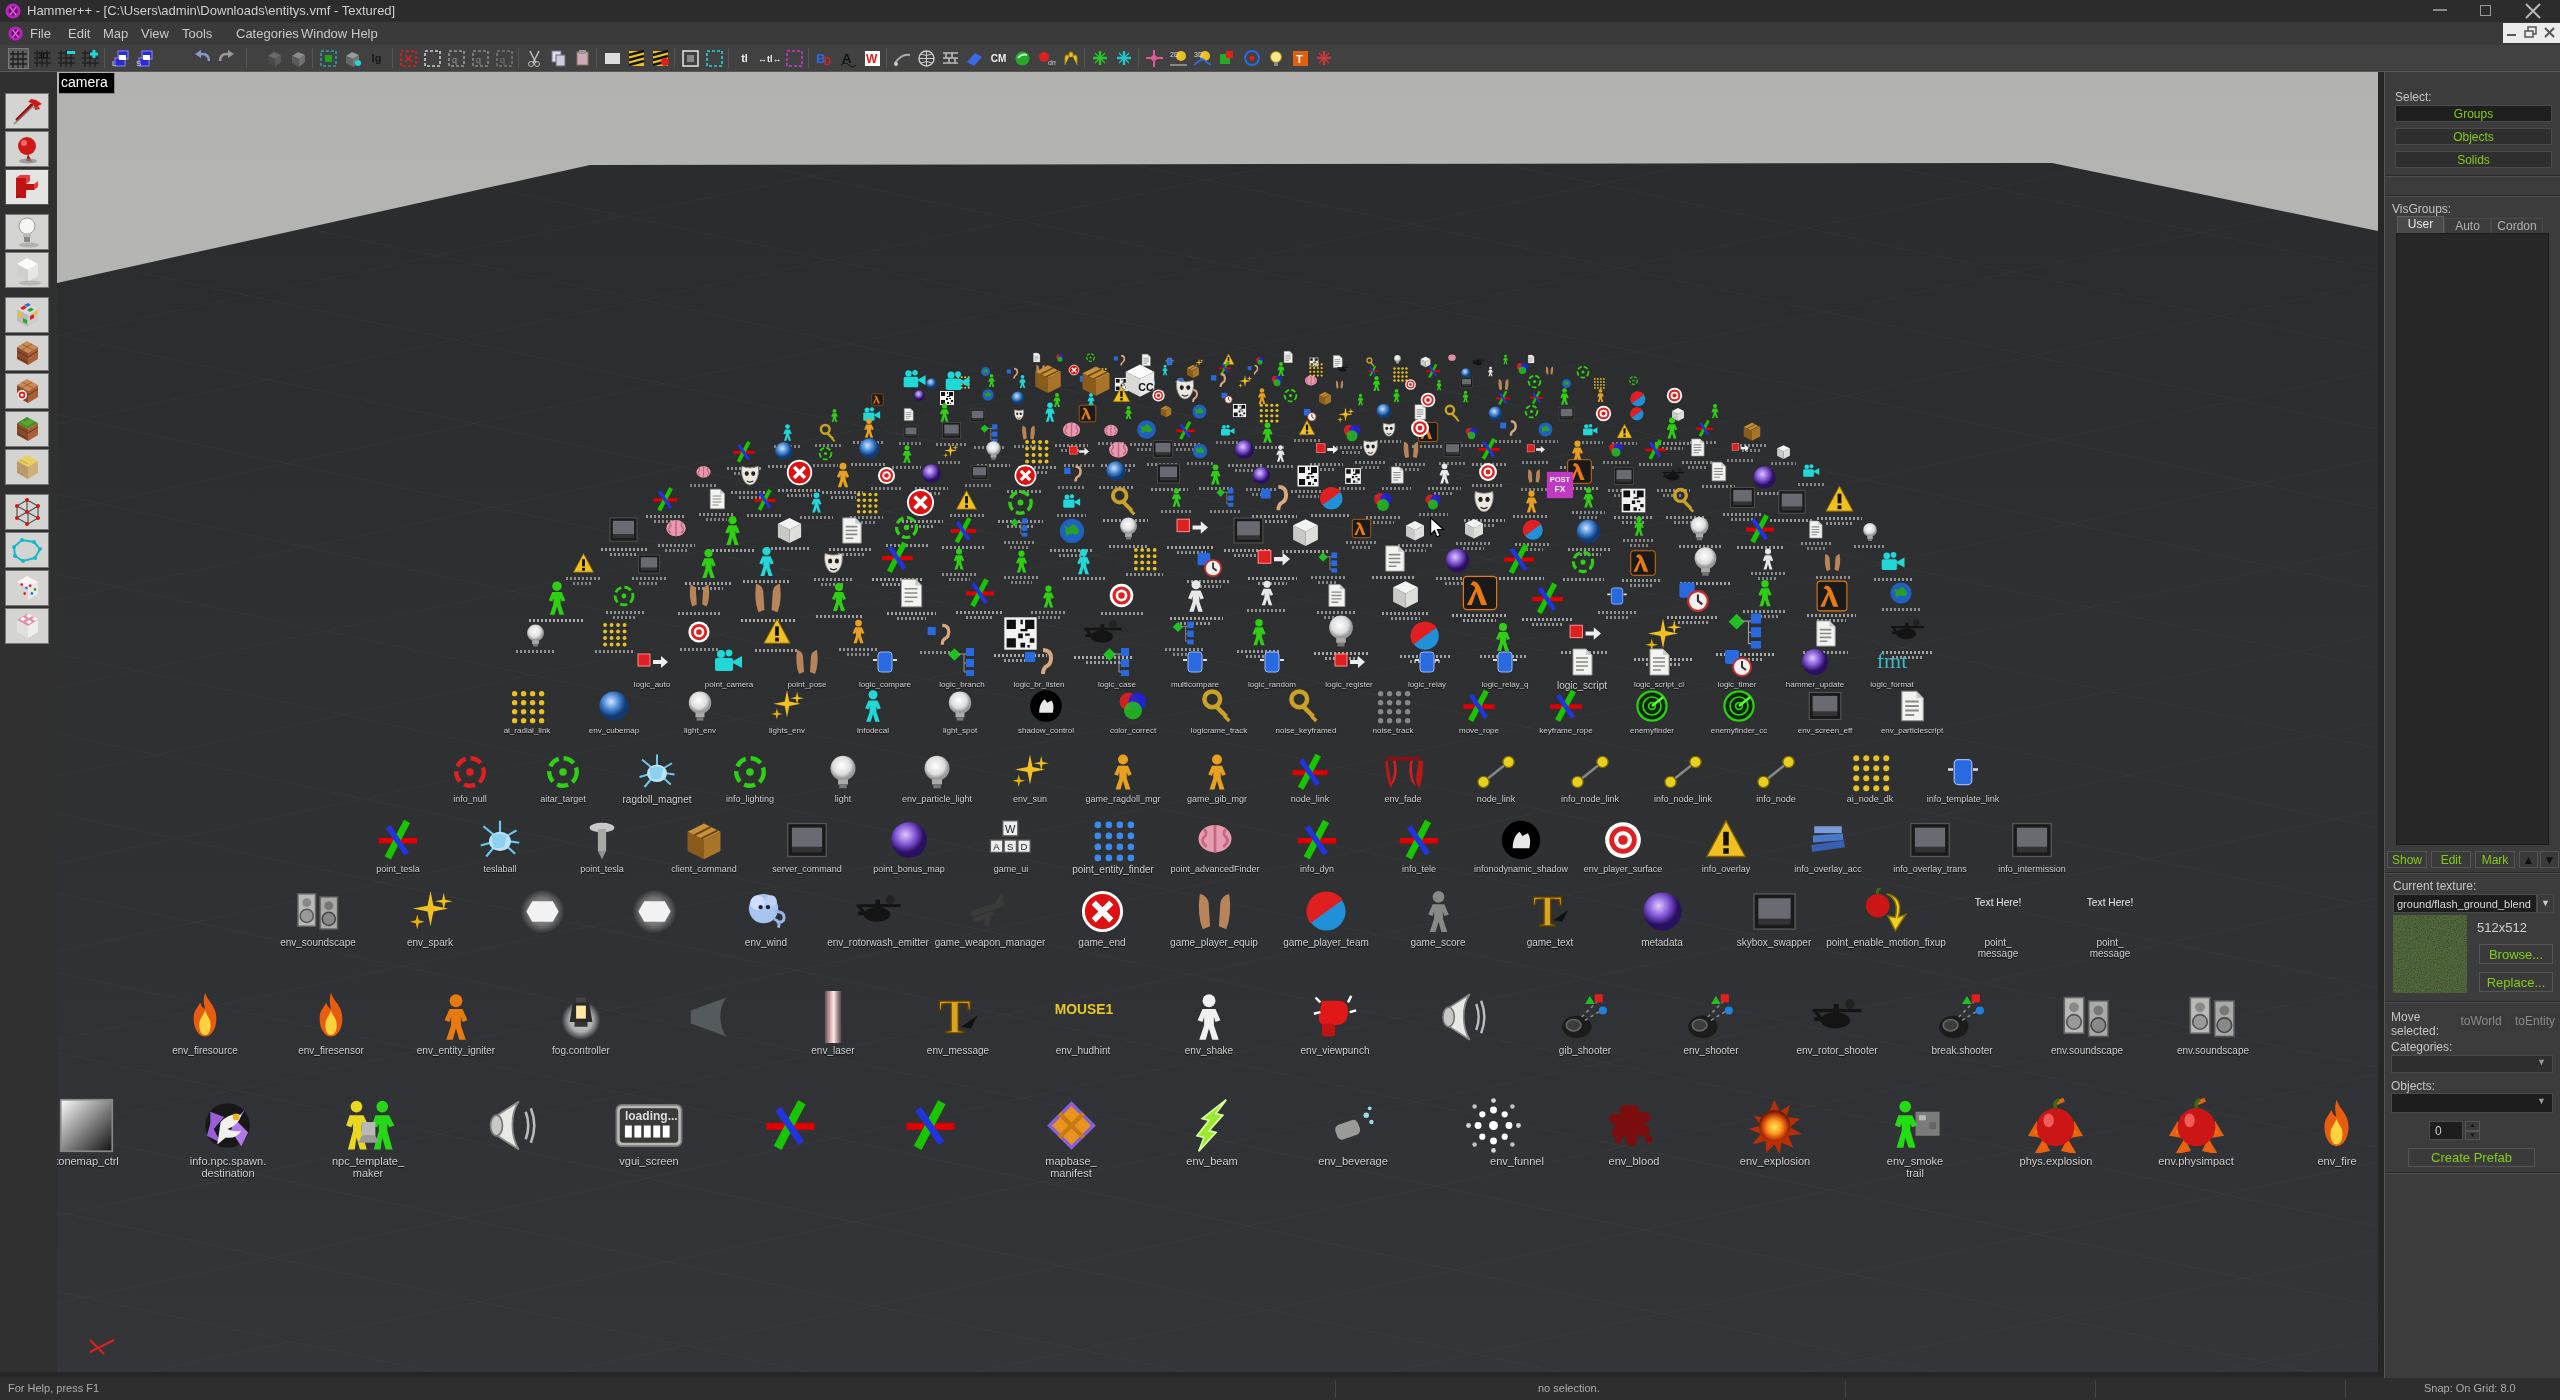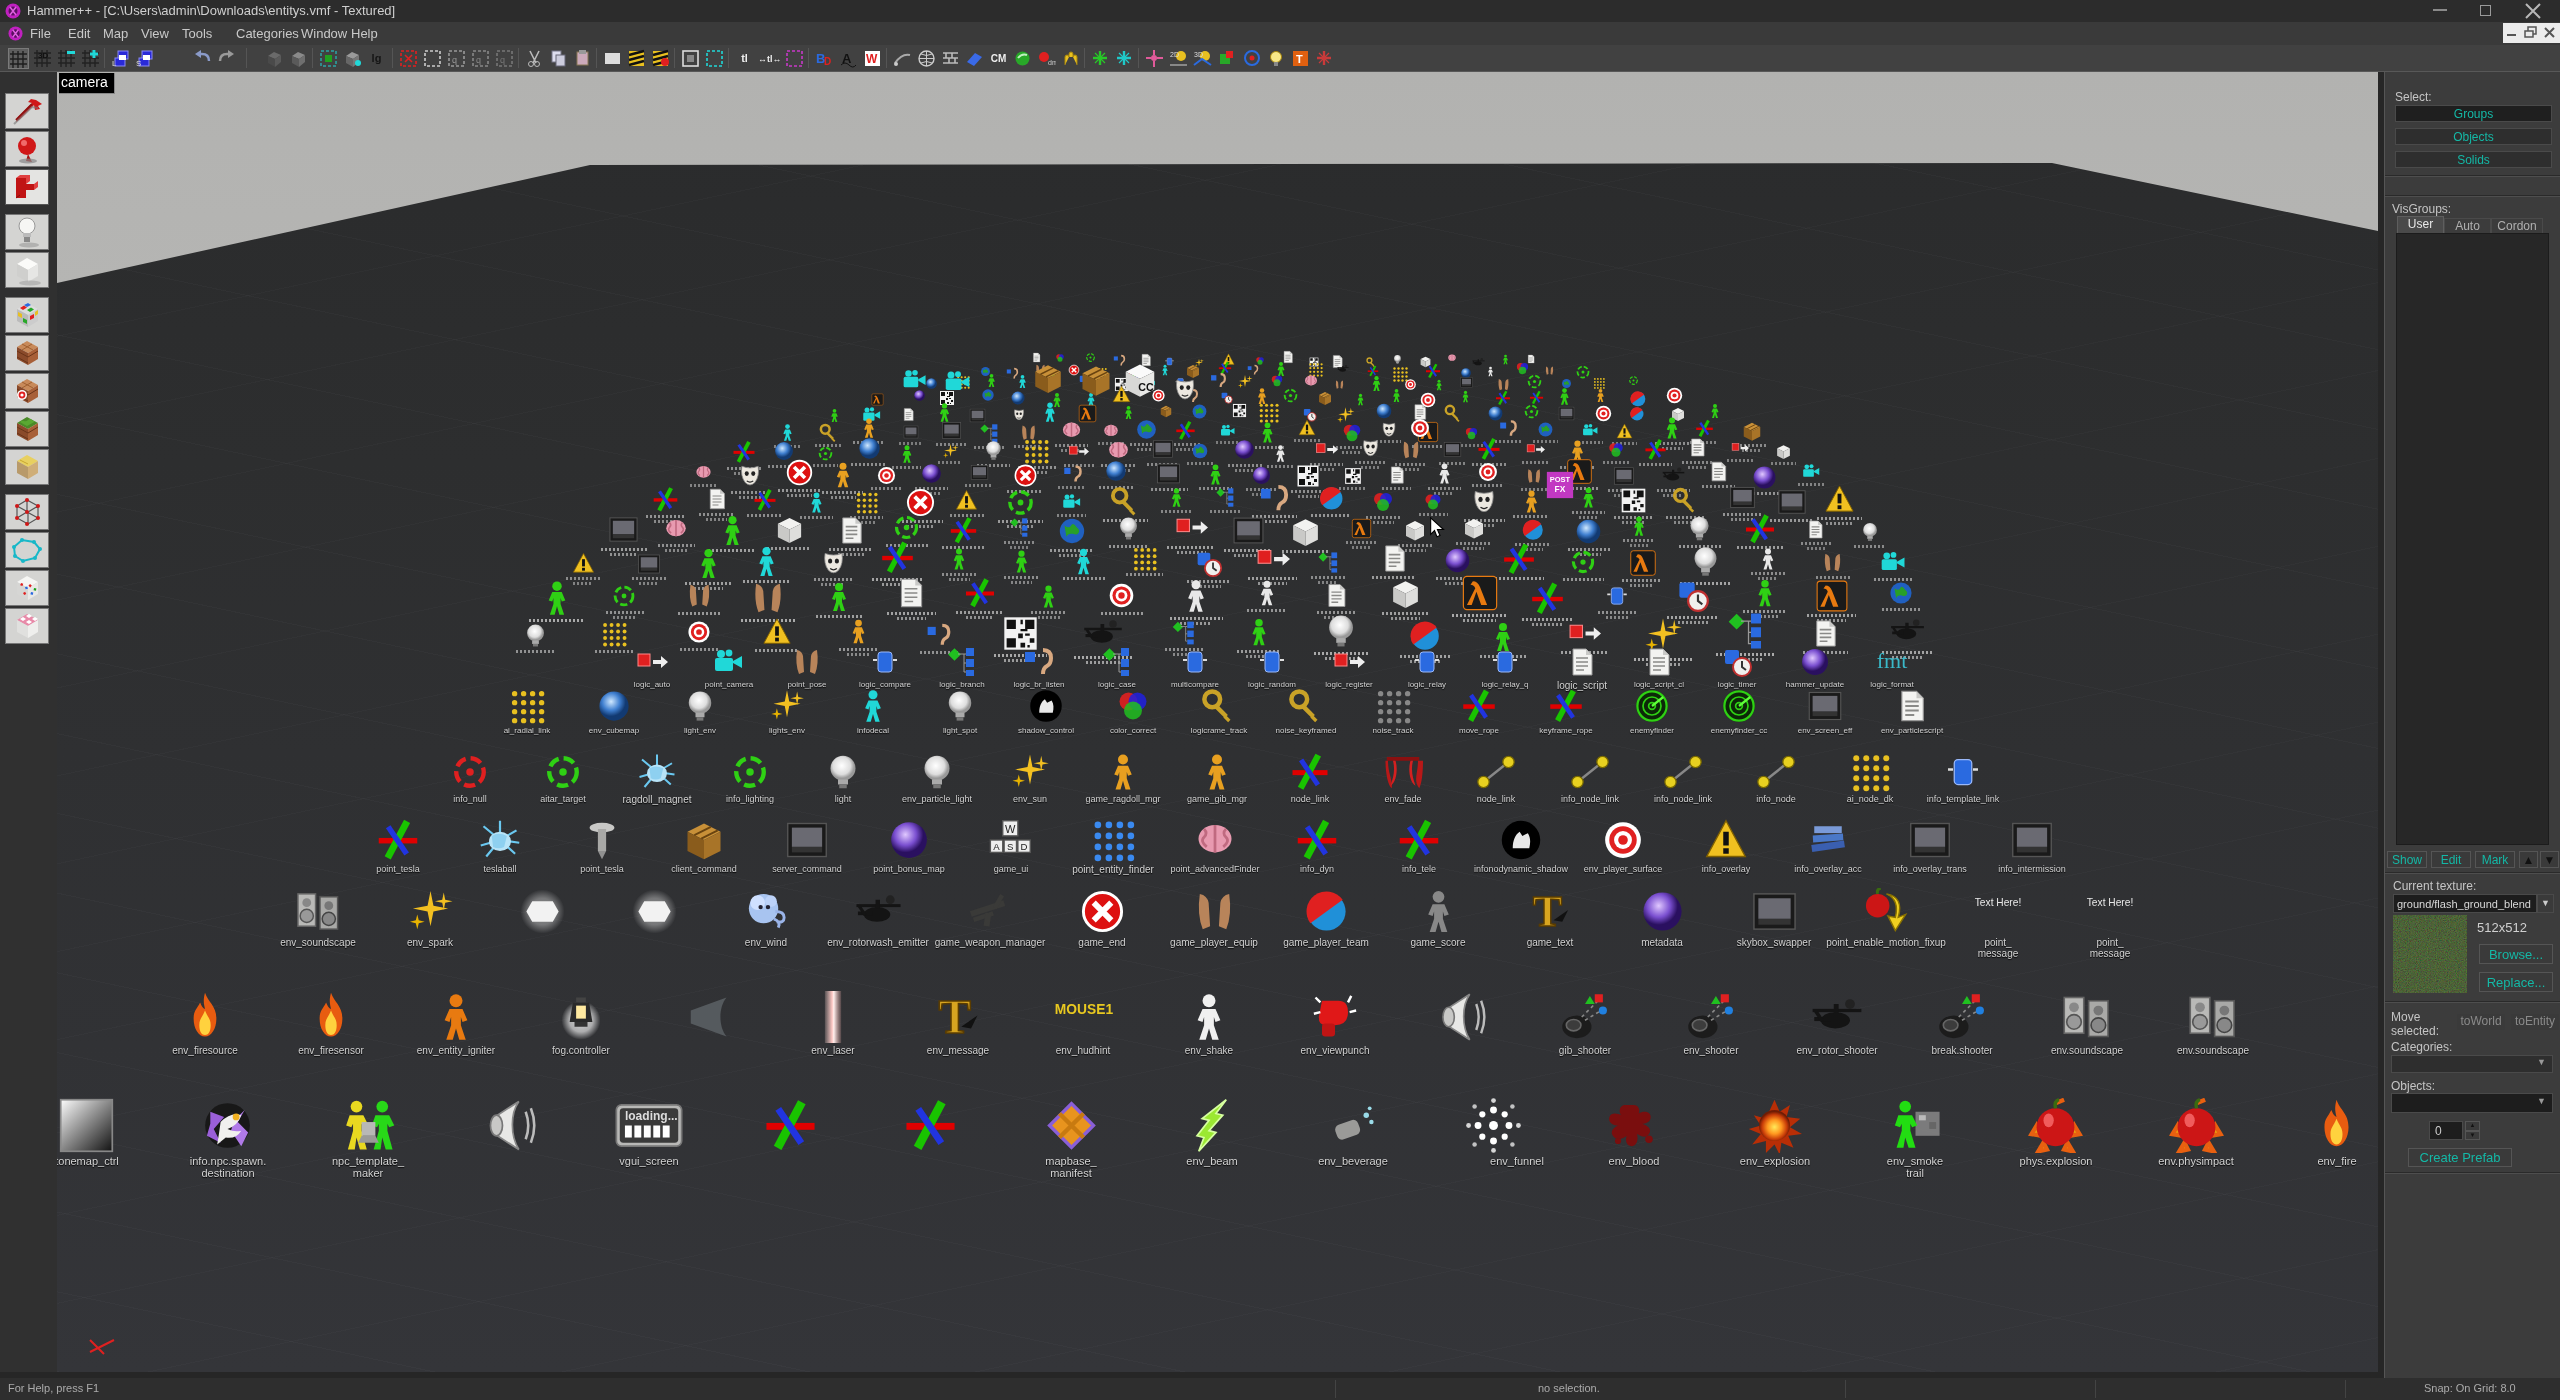--- a/index.html
+++ b/index.html
@@ -13,21 +13,21 @@
 .ltile{position:absolute;left:5px;width:44px;height:36px;background:#d4d4d2;border:1px solid #777}
 .viewport{position:absolute;left:57px;top:72px;width:2321px;height:1300px;background:linear-gradient(180deg,#b2b2b0 0%,#bcbcba 55%,#cacac6 100%);overflow:hidden}
 .ground{position:absolute;left:0;top:0;width:2321px;height:1300px;
  background:
  repeating-linear-gradient(12deg,rgba(200,200,215,0.028) 0 1px,transparent 1px 78px),
  repeating-linear-gradient(168deg,rgba(200,200,215,0.022) 0 1px,transparent 1px 86px),
  linear-gradient(180deg,#2a2b2c 0%,#2d2e2f 30%,#313235 75%,#343539 100%);
  clip-path:polygon(0px 211px,533px 93px,1995px 91px,2321px 159px,2321px 1300px,0px 1300px)}
 .camlbl{position:absolute;left:2px;top:1px;background:#000;color:#fff;font-size:14px;padding:1px 6px 3px 2px;border:1px solid #888;border-top:none;border-left:none}
 .rpanel{position:absolute;left:2384px;top:72px;width:176px;height:1306px;background:#3c3c3c;border-left:1px solid #555;color:#c5c5c5;font-size:12px}
-.rbtn{position:absolute;background:#333;border:1px solid #4a4a4a;color:#14b8a6;text-align:center;font-size:12px}
+.rbtn{position:absolute;background:#333;border:1px solid #4a4a4a;color:#84cc16;text-align:center;font-size:12px}
 .statusbar{position:absolute;left:0;top:1378px;width:2560px;height:22px;background:#2e2e2e;color:#ababab;font-size:11px}
 .lb{position:absolute;width:140px;margin-left:-70px;text-align:center;color:#d2d2d2;text-shadow:0 1px 1px #000;line-height:1.05}
 .stub{position:absolute;height:3px;background:repeating-linear-gradient(90deg,#c9c9c9 0 2px,transparent 2px 4px)}
 .e2{color:#e8c020}
 </style></head><body>
 <svg width="0" height="0" style="position:absolute">
     <defs>
 <radialGradient id="gbulb" cx="45%" cy="40%">
         <stop offset="0%" stop-color="#fff"></stop>
         <stop offset="70%" stop-color="#ddd"></stop>
@@ -2506,21 +2506,21 @@
     <div class="abs" style="left:126px;top:942px;width:48px;height:16px;background:#3a3a3a;color:#8a8a8a;text-align:center;font-size:12px">toEntity</div>
     <div class="abs" style="left:6px;top:968px">Categories:</div>
     <div class="abs" style="left:6px;top:983px;width:162px;height:18px;background:#2e2e2e;border:1px solid #4a4a4a"></div>
     <div class="abs" style="left:152px;top:985px;font-size:9px;color:#999">▼</div>
     <div class="abs" style="left:6px;top:1007px">Objects:</div>
     <div class="abs" style="left:6px;top:1021px;width:162px;height:20px;background:#1d1d1d;border:1px solid #4a4a4a"></div>
     <div class="abs" style="left:152px;top:1024px;font-size:9px;color:#999">▼</div>
     <div class="abs" style="left:44px;top:1049px;width:34px;height:19px;background:#1d1d1d;border:1px solid #4a4a4a;color:#ccc;padding-left:5px;font-size:12px;line-height:18px">0</div>
     <div class="abs" style="left:80px;top:1049px;width:15px;height:10px;background:#3a3a3a;border:1px solid #555;font-size:6px;color:#111;text-align:center">▲</div>
     <div class="abs" style="left:80px;top:1059px;width:15px;height:9px;background:#3a3a3a;border:1px solid #555;font-size:6px;color:#111;text-align:center">▼</div>
-    <div class="rbtn" style="left:23px;top:1076px;width:104px;height:19px;line-height:18px;background:#3a3a3a;border-color:#555;font-size:13px">Create Prefab</div>
+    <div class="rbtn" style="left:23px;top:1076px;width:127px;height:19px;line-height:18px;background:#3a3a3a;border-color:#555;font-size:13px">Create Prefab</div>
     <div class="abs" style="left:0;top:1100px;width:176px;border-top:1px solid #2a2a2a;border-bottom:1px solid #4e4e4e"></div>
   </div>
 <div class="abs" style="left:2378px;top:72px;width:6px;height:1306px;background:#262626"></div>
 <div class="statusbar">
 <span class="abs" style="left:8px;top:4px">For Help, press F1</span>
 <span class="abs" style="left:1538px;top:4px">no selection.</span>
 <span class="abs" style="left:2424px;top:4px">Snap: On Grid: 8.0</span>
 <span class="abs" style="left:1335px;top:2px;width:1px;height:18px;background:#222;border-right:1px solid #444"></span>
 <span class="abs" style="left:1845px;top:2px;width:1px;height:18px;background:#222;border-right:1px solid #444"></span>
 <span class="abs" style="left:2095px;top:2px;width:1px;height:18px;background:#222;border-right:1px solid #444"></span>

